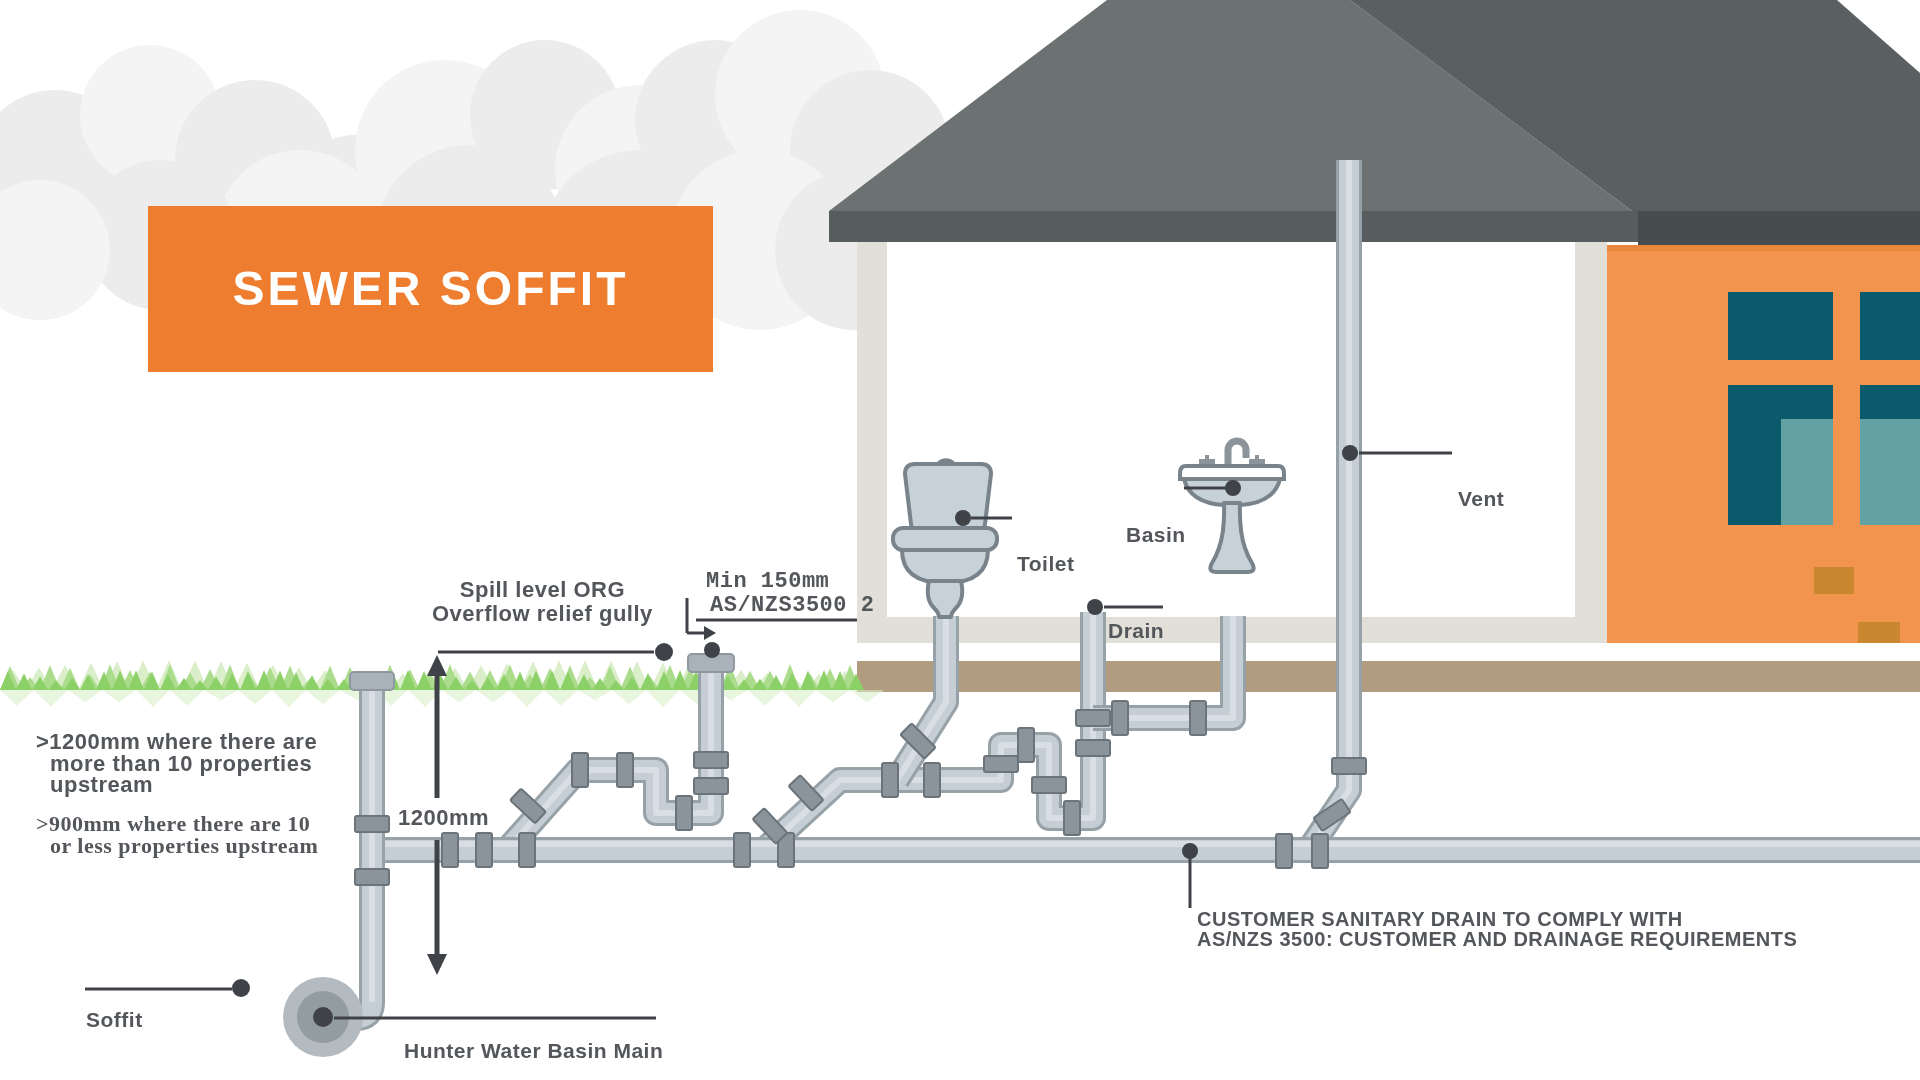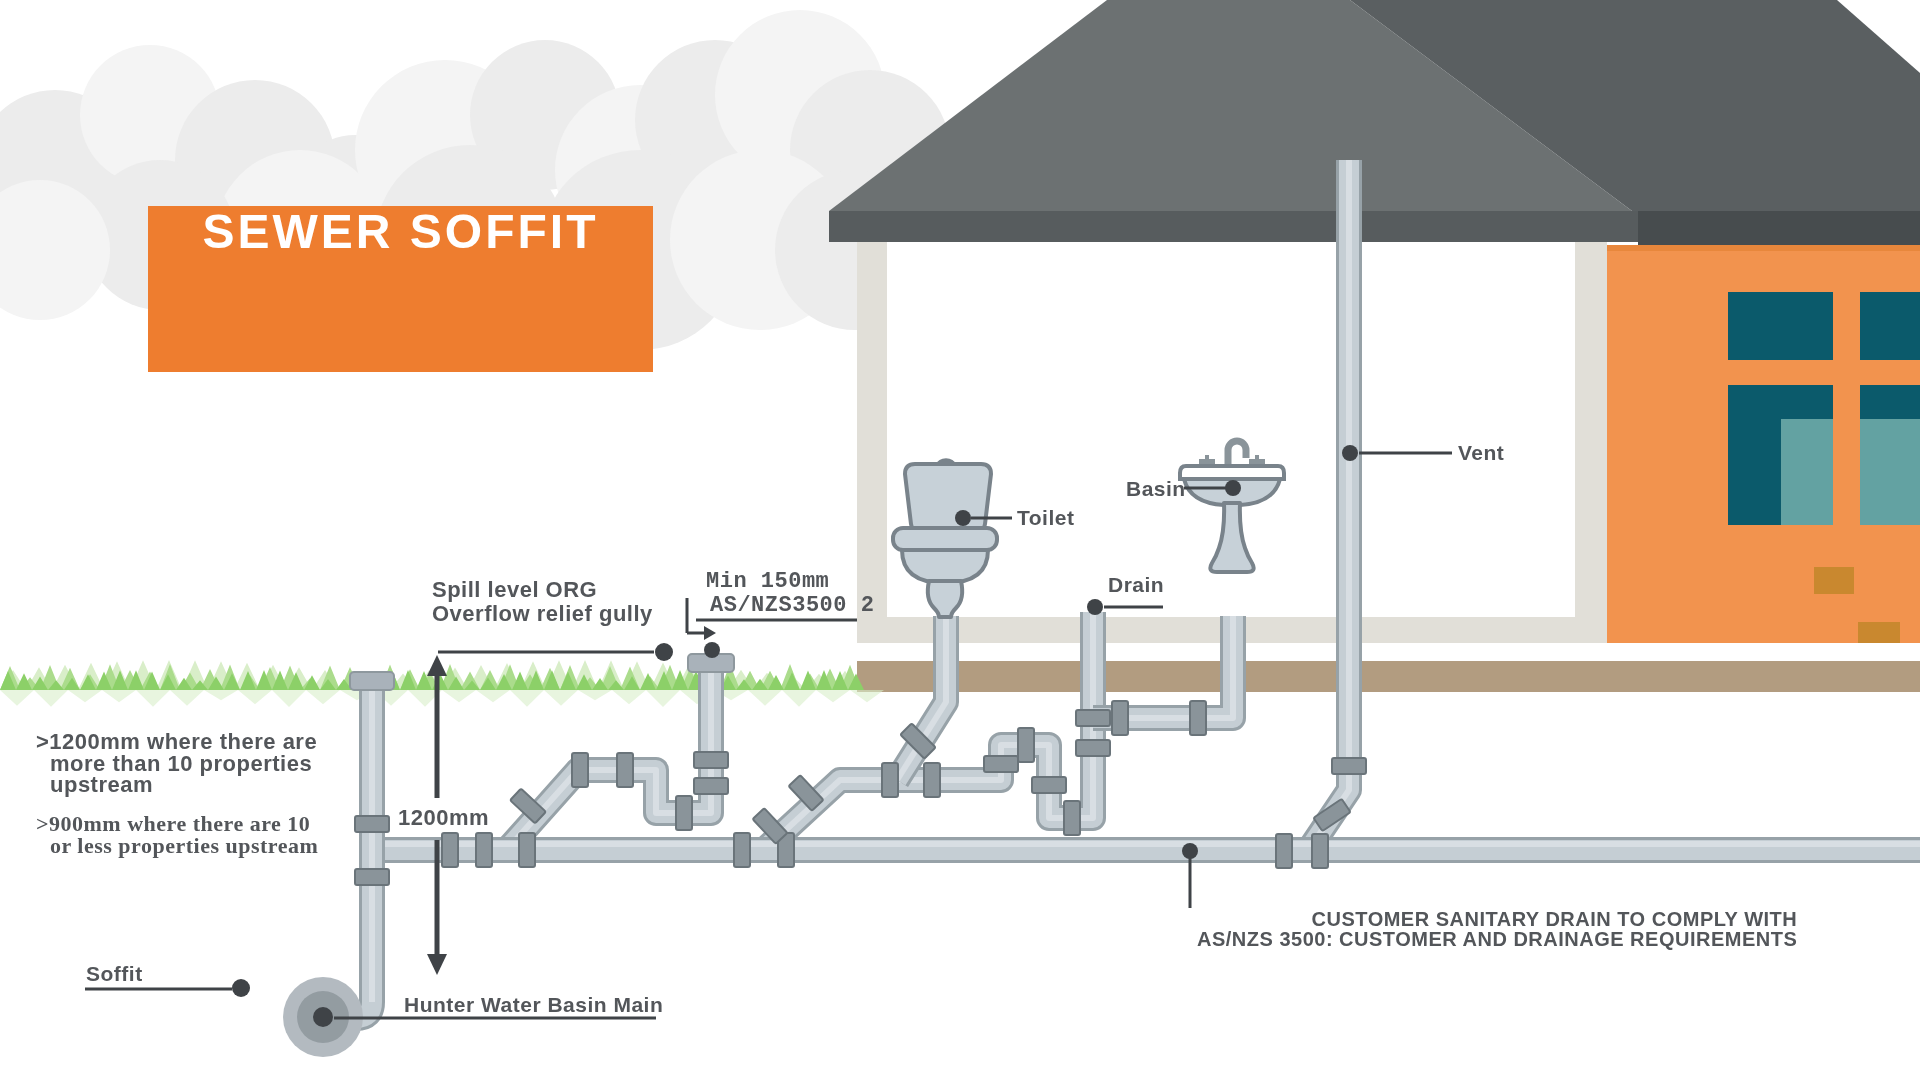--- a/index.html
+++ b/index.html
@@ -1,28 +1,28 @@
 <!DOCTYPE html>
 <html style="--ink: #53565A; --accent: #EE7D2F; --dot: #3F4347; --roofLight: #6C7172; --roofDark: #5A5F61; --eave: #575C5E; --eaveDark: #474C4E; --wall: #E1DFD8; --orangeWall: #F2934E; --orangeEdge: #E8873C; --tealDark: #0B5A6B; --tealLight: #63A2A2; --brick: #C9882F; --brown: #B29C80; --grass1: #8CD068; --grass2: #ABDC8C; --grassPale: #D9EEC9; --pipeOutline: #97A2A8; --pipeFill: #C5CED4; --pipeHighlight: #DBE1E5; --coupling: #8A949A; --couplingEdge: #6A747A; --fixtureFill: #C7D1D8; --fixtureStroke: #79838B; --circleOuter: #B3BAC0; --circleMid: #939CA1; --cloud: #ECECEC; --cloudLight: #F4F4F4;"><head>
 <meta charset="utf-8">
 <style>
   html,body{margin:0;padding:0;background:#fff;}
   .stage{position:relative;width:1920px;height:1080px;overflow:hidden;background:#fff;
          font-family:"Liberation Sans",sans-serif;}
   .stage svg{position:absolute;left:0;top:0;}
   .label{position:absolute;font-weight:bold;color:var(--ink);letter-spacing:.5px;white-space:nowrap;}
-  .lab21{font-size:21px;}
+  .lab21{font-size:21px;margin-top:46px;}
   .lab22{font-size:22px;line-height:24px;}
   .lab20{font-size:20px;line-height:20px;}
   .bullets{font-size:22px;line-height:21.5px;}
   .bullets span{display:block;}
   .bullets .ind{padding-left:14px;}
-  .title-box{position:absolute;left:148px;top:206px;width:505px;height:166px;
+  .title-box{position:absolute;left:148px;top:206px;width:565px;height:166px;
              background:var(--accent);display:flex;flex-direction:column;align-items:center;
-             gap:6px;}
+             justify-content:center;gap:6px;}
   .title-box div{color:#fff;font-weight:bold;font-size:48px;letter-spacing:3px;line-height:52px;}
   .pipe-o{fill:none;stroke:var(--pipeOutline);stroke-width:26;stroke-linejoin:round;stroke-linecap:butt;}
   .pipe-f{fill:none;stroke:var(--pipeFill);stroke-width:20;stroke-linejoin:round;stroke-linecap:butt;}
   .pipe-h{fill:none;stroke:var(--pipeHighlight);stroke-width:6;stroke-linejoin:round;opacity:.85;}
   .lead{stroke:var(--dot);stroke-width:3;fill:none;}
   .lead5{stroke:var(--dot);stroke-width:5;fill:none;}
   .dotc{fill:var(--dot);}
   .fx{fill:var(--fixtureFill);stroke:var(--fixtureStroke);stroke-width:4;stroke-linejoin:round;}
 </style>
 </head>
@@ -211,21 +211,21 @@
       <polygon class="dotc" points="437,655 427,676 447,676"></polygon>
       <polygon class="dotc" points="437,975 427,954 447,954"></polygon>
     </g>
   </g>
 </svg>
 
 <div class="title-box">
   <div>SEWER SOFFIT</div>
 </div>
 
-<div class="label lab22" style="left:432px;top:578px;">
+<div class="label lab22" style="left:432px;top:578px;text-align:center;">
   <span style="display:block">Spill level ORG</span>
   <span style="display:block">Overflow relief gully</span>
 </div>
 
 <div class="label lab22" style="left:706px;top:570px;font-family:Liberation Mono, monospace;">
   <span style="display:block">Min 150mm</span>
   <span style="display:block;padding-left:4px">AS/NZS3500 2</span>
 </div>
 
 <div class="label lab21" style="left:1017px;top:506px;">Toilet</div>
@@ -240,18 +240,18 @@
   <span class="ind">upstream</span>
 </div>
 <div class="label bullets" style="left:36px;top:813px;font-family:Liberation Serif, serif;">
   <span>&gt;900mm where there are 10</span>
   <span class="ind">or less properties upstream</span>
 </div>
 
 <div class="label lab21" style="left:86px;top:962px;">Soffit</div>
 <div class="label lab21" style="left:404px;top:993px;">Hunter Water Basin Main</div>
 
-<div class="label lab20" style="left:1197px;top:909px;text-align:right;">
+<div class="label lab20" style="left:1197px;top:909px;">
   <span style="display:block">CUSTOMER SANITARY DRAIN TO COMPLY WITH</span>
   <span style="display:block">AS/NZS 3500: CUSTOMER AND DRAINAGE REQUIREMENTS</span>
 </div>
 
 </div>
 
 </body></html>

